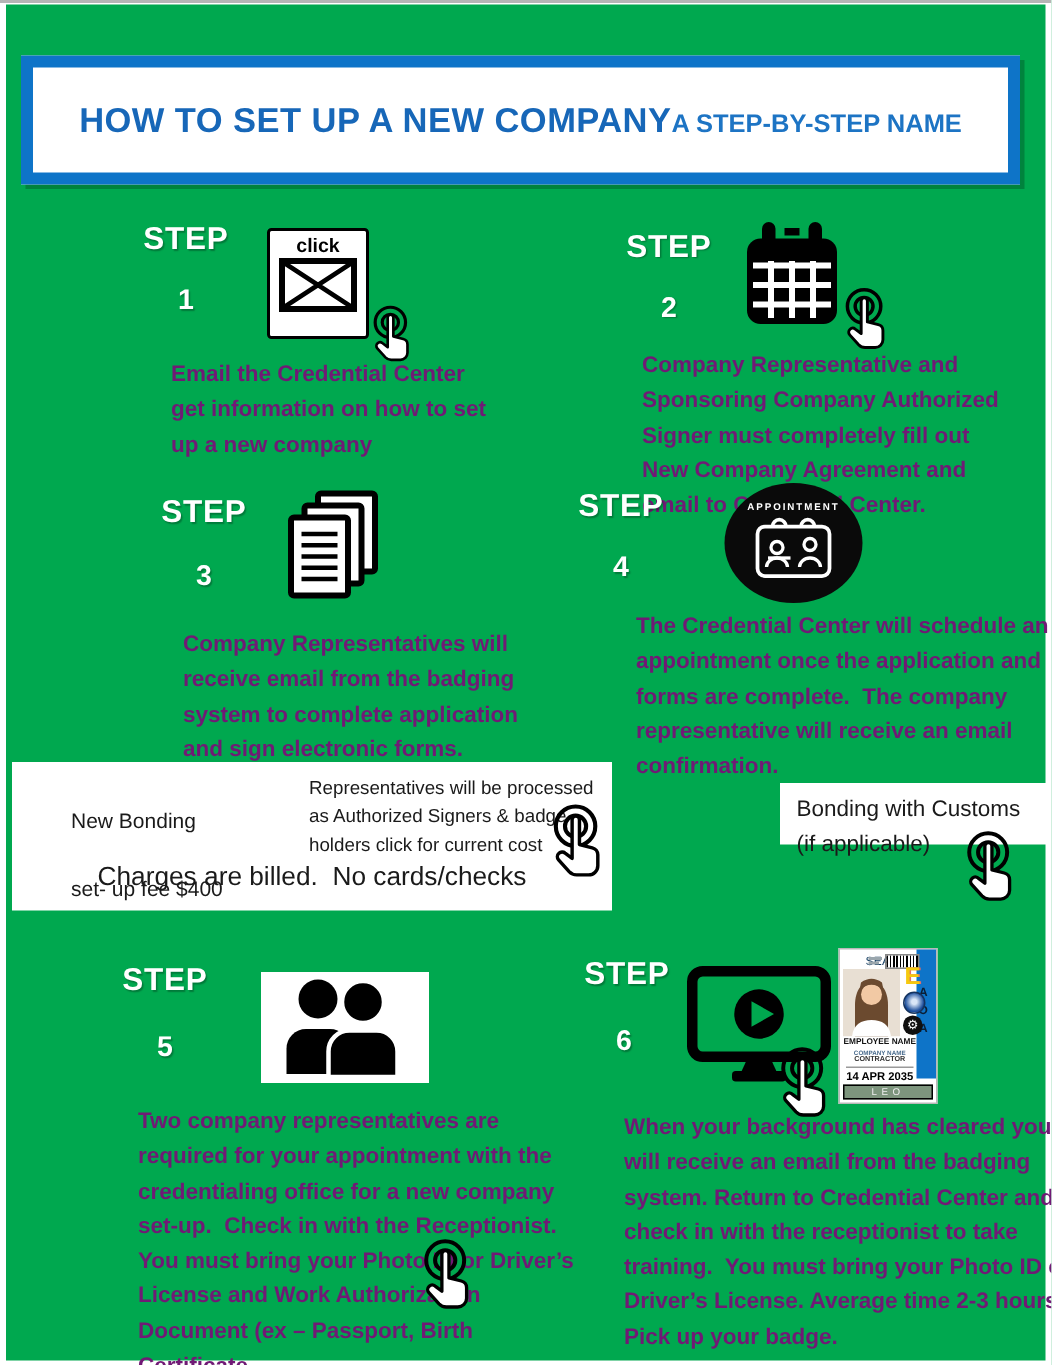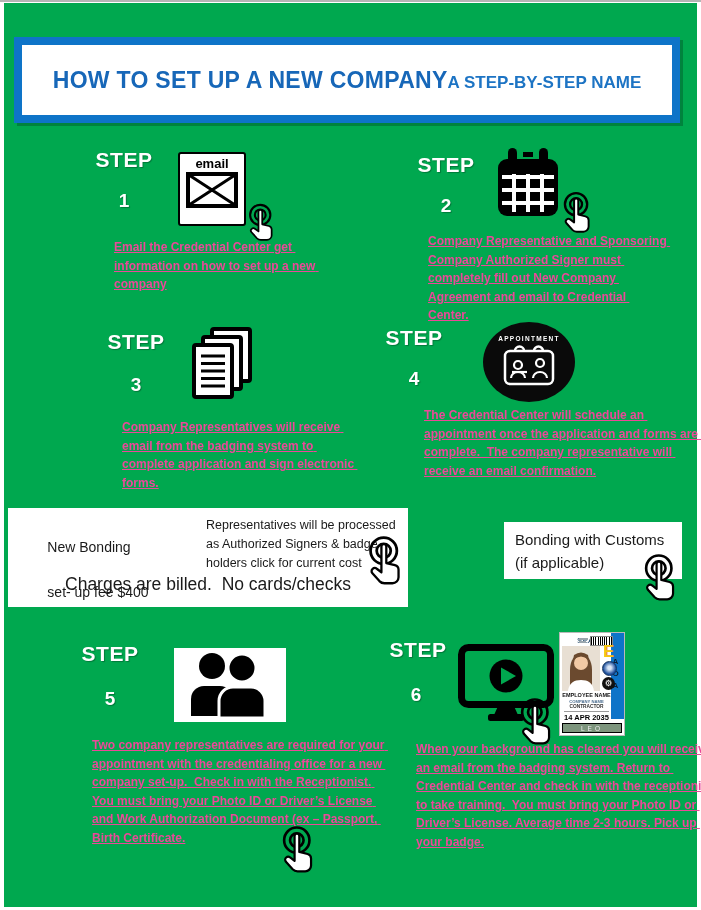--- a/index.html
+++ b/index.html
@@ -14,21 +14,21 @@
        border:8px solid #0e74c8;box-shadow:3px 3px 0 rgba(0,0,0,.22);
        display:flex;flex-direction:row;align-items:center;justify-content:center;}
   .hdr-title{font-size:23px;font-weight:800;color:#1767b8;letter-spacing:.3px;}
   .hdr-sub{font-size:17px;font-weight:600;color:#1d74c4;margin-top:6px;}
 
   
   .step-label{font-size:21px;font-weight:800;color:#fff;text-align:center;width:64px;
               letter-spacing:.5px;text-shadow:1px 1px 1px rgba(0,0,0,.28);}
   .step-num{font-size:19px;font-weight:800;color:#fff;text-align:center;width:64px;
             text-shadow:1px 1px 1px rgba(0,0,0,.28);}
-  .step-text{font-size:12px;font-weight:700;color:#ec4899;line-height:1.55;white-space:pre-wrap;text-decoration:underline;}
+  .step-text{font-size:15px;font-weight:700;color:#701a75;line-height:1.55;white-space:pre-wrap;}
 
   
   .email-box{width:68px;height:74px;background:#fff;border:2.5px solid #000;border-radius:3px;
              display:flex;flex-direction:column;align-items:center;padding-top:2px;box-sizing:border-box;}
   .email-word{font-size:13px;font-weight:700;color:#000;}
 
   
   .appt{width:92px;height:80px;background:#0a0a0a;border-radius:50%;
         display:flex;flex-direction:column;align-items:center;}
   .appt-word{font-size:6.5px;font-weight:700;color:#fff;letter-spacing:1.3px;margin-top:13px;}
@@ -36,21 +36,21 @@
   
   .people-box{width:112px;height:74px;background:#fff;display:flex;align-items:center;justify-content:center;}
 
   
   .fee-band{left:8px;top:508px;width:400px;height:99px;background:#fff;}
   .fee-left{font-size:14px;color:#1a1a1a;line-height:1.6;white-space:pre-wrap;}
   .fee-right{font-size:12.5px;color:#1a1a1a;line-height:1.5;width:202px;white-space:pre-wrap;}
   .fee-bottom{font-size:17.5px;color:#1a1a1a;text-align:center;width:400px;white-space:pre-wrap;}
 
   
-  .bond-box{left:504px;top:522px;width:178px;height:57px;background:#fff;}
+  .bond-box{left:520px;top:522px;width:178px;height:41px;background:#fff;}
   .bond-text{font-size:15px;color:#1a1a1a;line-height:1.5;margin:7px 0 0 11px;}
 
   .hand{display:block;}
 
   
   .badge{left:559px;top:632px;width:66px;height:104px;background:#fff;border:1px solid #b9b9b9;box-sizing:border-box;}
   .b-strip{right:0;top:0;width:13px;height:86px;background:#0e74c8;text-align:center;}
   .b-strip-txt{writing-mode:vertical-rl;text-orientation:upright;font-size:8px;font-weight:800;
                color:#0b1e33;letter-spacing:3px;margin-top:24px;}
   .b-sea{left:17px;top:3px;font-size:8px;font-weight:400;color:#0f3a5f;letter-spacing:.2px;}
@@ -78,21 +78,21 @@
   <div class="abs green"></div>
 
   <div class="abs hdr">
     <div class="hdr-title">HOW TO SET UP A NEW COMPANY</div>
     <div class="hdr-sub">A STEP-BY-STEP NAME</div>
   </div>
 
   <div class="abs step-label" style="left:92px;top:148px;">STEP</div>
   <div class="abs step-num" style="left:92px;top:190px;">1</div>
   <div class="abs email-box" style="left:178px;top:152px;">
-    <div class="email-word">email</div>
+    <div class="email-word">click</div>
     <svg width="54" height="38" viewBox="0 0 54 38">
       <rect x="3" y="3" width="48" height="32" fill="#fff" stroke="#000" stroke-width="4"></rect>
       <path d="M4 4 L50 34 M4 34 L50 4" stroke="#000" stroke-width="3" fill="none"></path>
     </svg>
   </div>
   <svg class="abs hand" style="left:244px;top:202px;" width="36" height="40" viewBox="0 0 30 34">
     <circle cx="13.5" cy="11" r="8.6" fill="none" stroke="#000" stroke-width="1.8"></circle>
     <circle cx="13.5" cy="11" r="4.6" fill="none" stroke="#000" stroke-width="1.8"></circle>
     <path d="M12 8.2a1.6 1.6 0 0 1 3.2 0V19l5.6 1.4c1.4.35 2.4 1.6 2.4 3.05v4.75c0 2.2-1.8 4-4 4h-5.2c-1.25 0-2.45-.5-3.3-1.4l-4.6-5.1c-.75-.85-.7-2.15.15-2.9.75-.7 1.9-.75 2.7-.1l3.05 2.3z" fill="#fff" stroke="#000" stroke-width="1.5" stroke-linejoin="round"></path>
   </svg>

